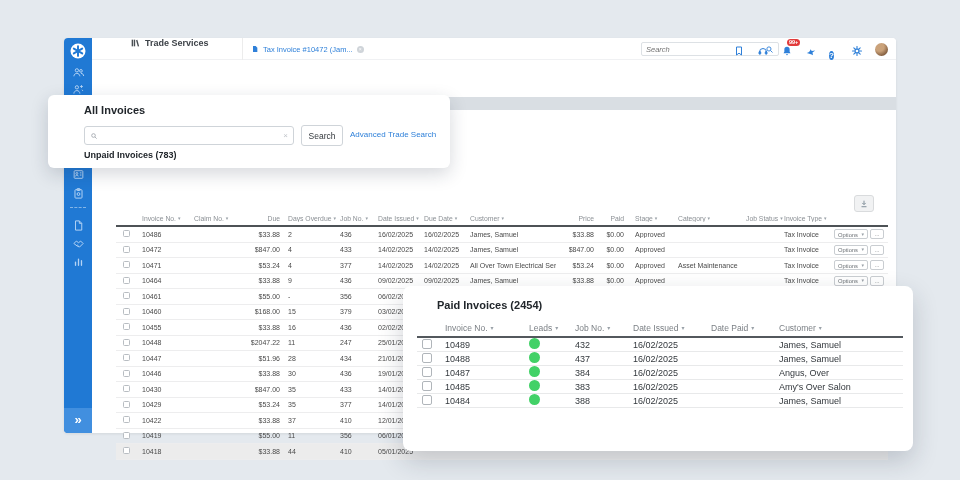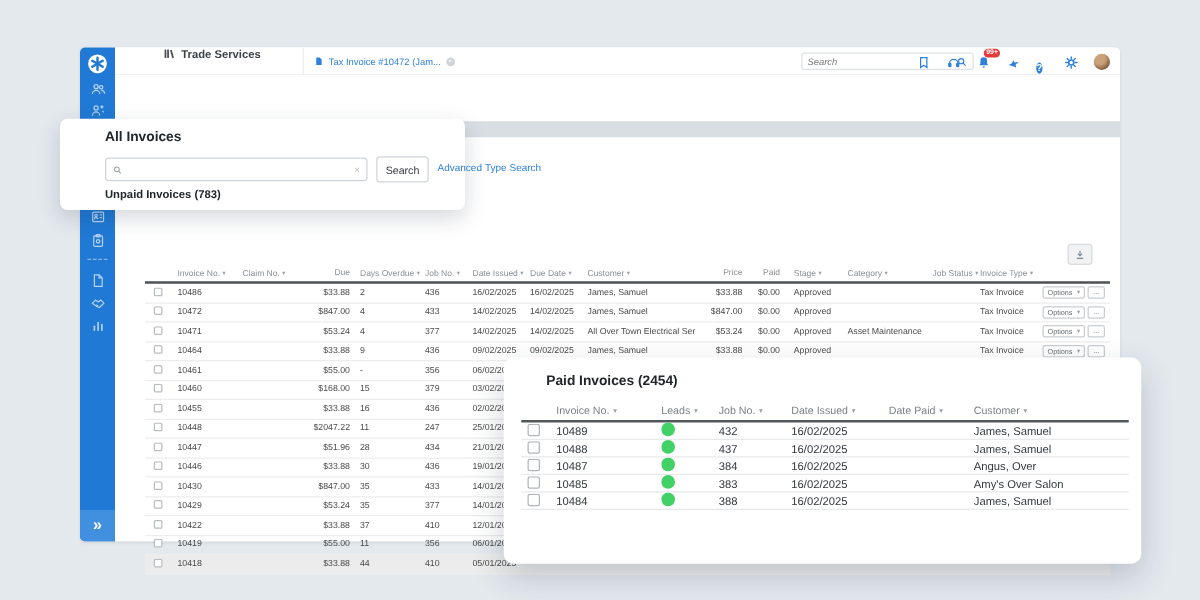--- a/index.html
+++ b/index.html
@@ -76,21 +76,21 @@
   .w-it{width:50px;} .w-opt{width:54px; overflow:visible;}
   .cb { display:inline-block; width:7px; height:7px; border:1px solid #b8bdc2; border-radius:1.5px;
     background:#fff; cursor:pointer; }
   .optwrap { display:flex; gap:2px; }
   .opt-btn { font-family:"Liberation Sans",sans-serif; font-size:5.8px; color:#6a6f74; background:#fff;
     border:1px solid #c9cdd1; border-radius:2px; height:10px; padding:0 3px; cursor:pointer; }
   .more-btn { font-family:"Liberation Sans",sans-serif; font-size:5.8px; color:#6a6f74; background:#fff;
     border:1px solid #c9cdd1; border-radius:2px; height:10px; width:14px; cursor:pointer; }
 
   
-  #searchcard { position:absolute; left:48px; top:95px; width:324px; height:73px; background:#fff;
+  #searchcard { position:absolute; left:48px; top:95px; width:402px; height:73px; background:#fff;
     border-radius:6px; box-shadow:0 6px 18px rgba(30,40,60,.18); }
   #searchcard h1 { position:absolute; left:36px; top:9px; font-size:11px; color:#21262b; }
   .sc-input { position:absolute; left:36px; top:31px; width:210px; height:19px; border:1px solid #cfd4d9;
     border-radius:3px; display:flex; align-items:center; padding:0 5px; gap:4px; }
   .sc-input input { flex:1; border:0; outline:0; font-size:8px; font-family:"Liberation Sans",sans-serif; }
   .sc-clear { color:#c0c5ca; font-size:8px; cursor:pointer; }
   .sc-btn { position:absolute; left:253px; top:30px; width:42px; height:21px; background:#fff;
     border:1px solid #cfd4d9; border-radius:3px; font-size:8.5px; color:#33383d; cursor:pointer;
     font-family:"Liberation Sans",sans-serif; }
   .sc-link { position:absolute; top:35px; font-size:8px; color:#2f80d9; cursor:pointer; white-space:nowrap; }
@@ -616,21 +616,21 @@
   <span class="sc-input">
     <svg width="8" height="8" viewBox="0 0 24 24" fill="none" stroke="#9aa1a8" stroke-width="2.4">
         <circle cx="10.5" cy="10.5" r="5.5"></circle>
         <line x1="14.8" y1="14.8" x2="20" y2="20"></line>
       </svg>
     <input type="text" value="" style="">
     <span class="sc-clear">×</span>
   </span>
   <button class="sc-btn">Search</button>
   <span class="sc-link" id="adv">Advanced</span>
-  <span class="sc-link" id="save">Type Search</span>
+  <span class="sc-link" id="save">Trade Search</span>
   <span class="sc-sub">Unpaid Invoices (783)</span>
 </div>
 
 <div id="paidcard">
   <h1>Paid Invoices (2454)</h1>
   <div id="ptable">
     <div class="phead">
       <span class="pc p-check"><span class="pcb" style="visibility:hidden"></span></span>
       <span class="pc pth p-inv"><span>Invoice No.</span><span class="pcaret">▾</span></span>
       <span class="pc pth p-status"><span>Leads</span><span class="pcaret">▾</span></span>

